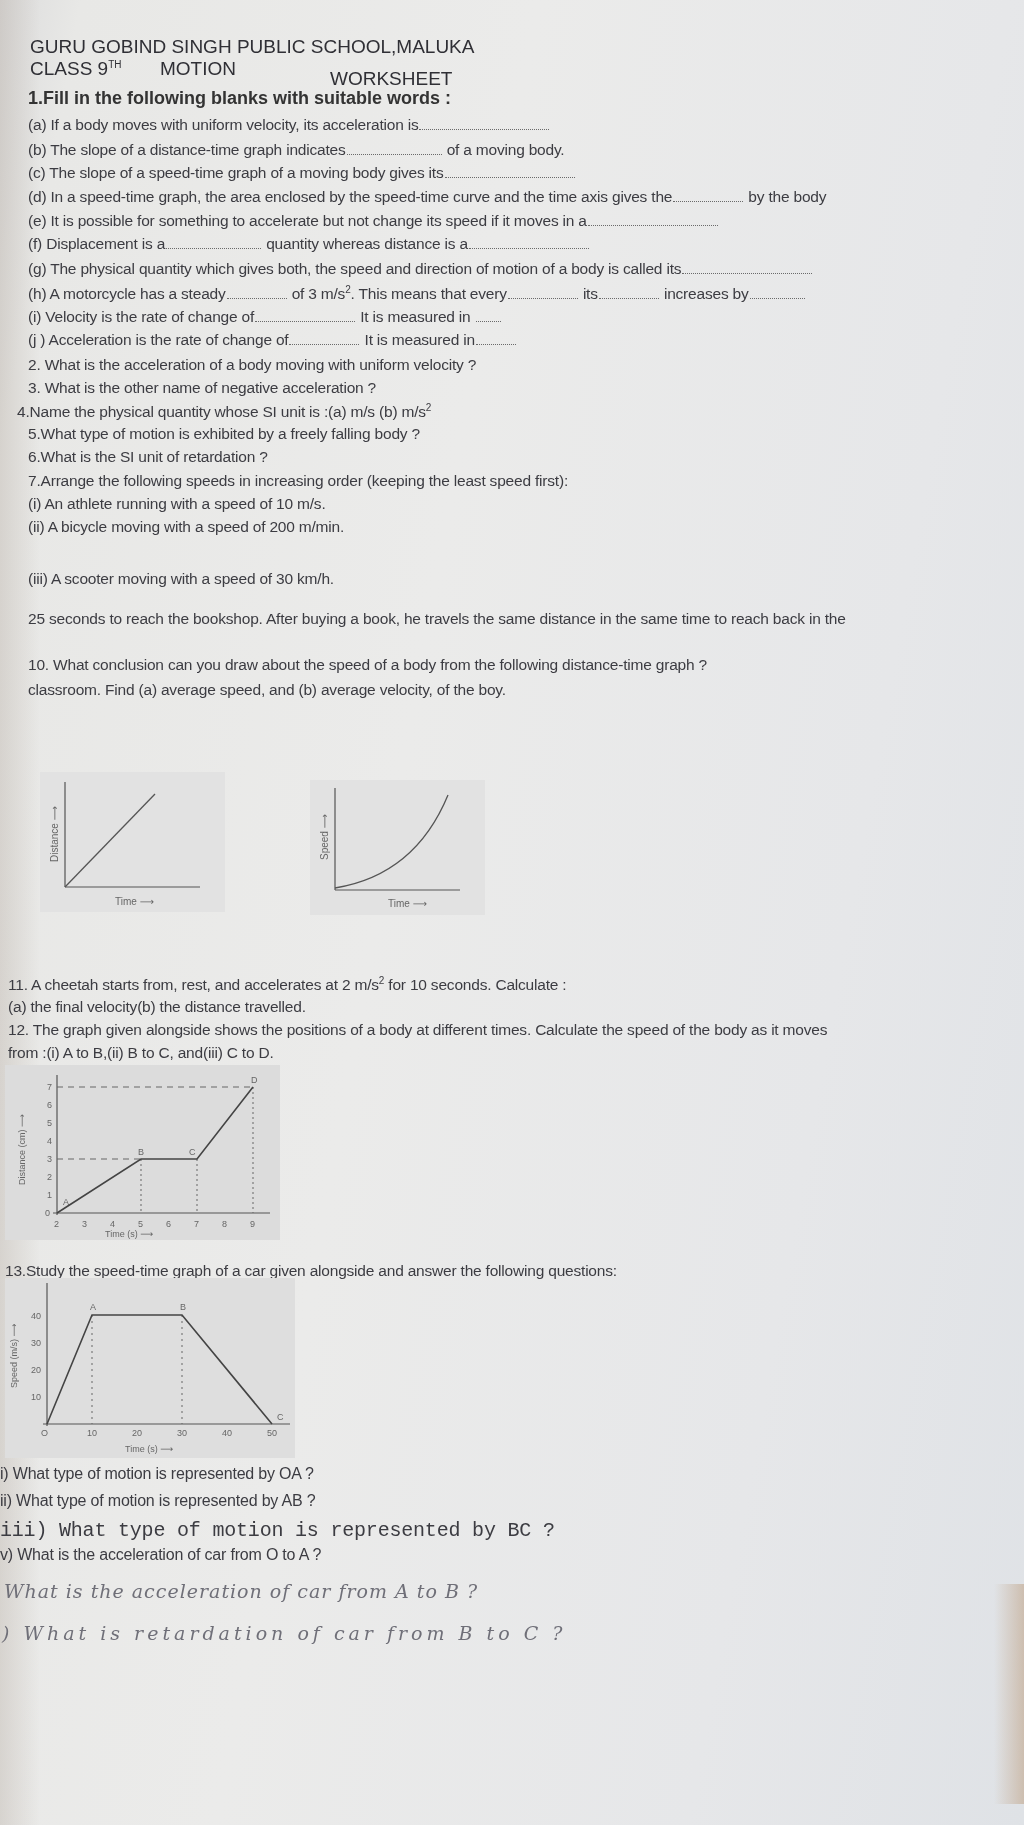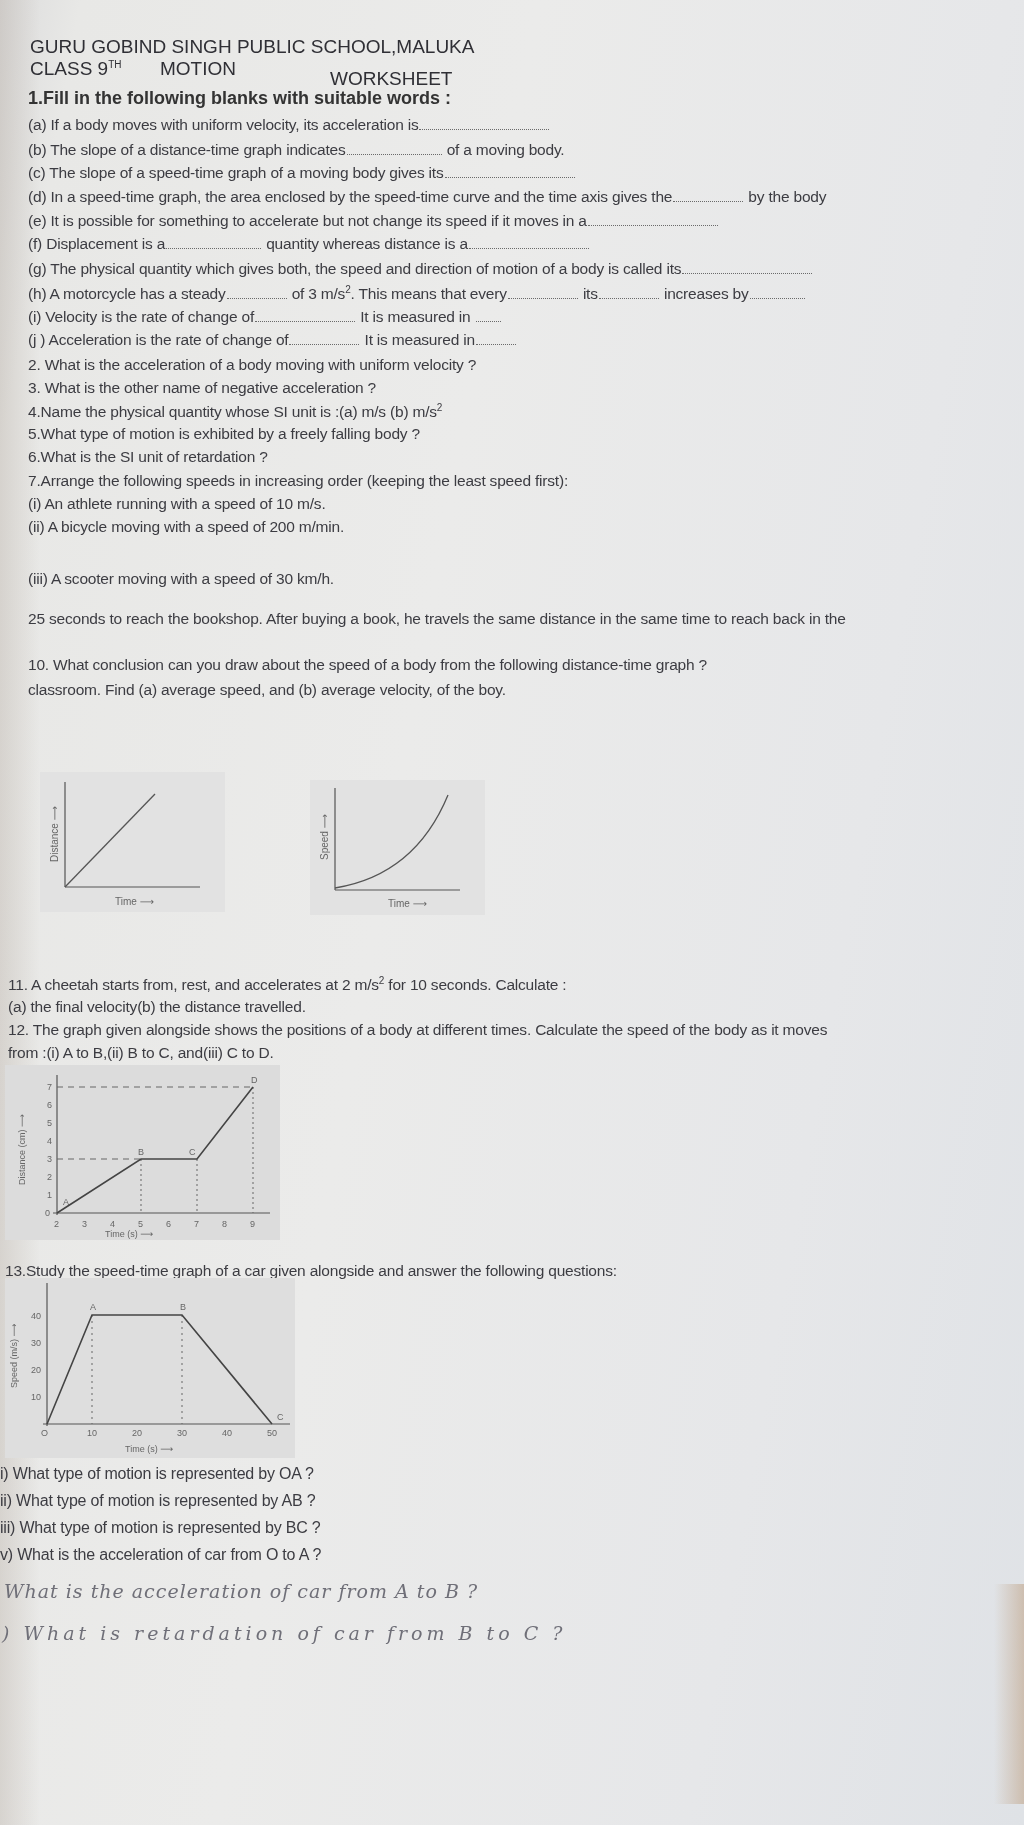--- a/index.html
+++ b/index.html
@@ -62,21 +62,21 @@
   </div>
   <div class="line" style="left:28px;top:308px;">
     <span>(i)</span> <span>Velocity is the rate of change of</span><span class="blank" style="width:100px"></span> <span>It is measured in</span> <span class="blank" style="width:25px"></span>
   </div>
   <div class="line" style="left:28px;top:331px;">
     <span>(j )</span> <span>Acceleration is the rate of change of</span><span class="blank" style="width:70px"></span> <span>It is measured in</span><span class="blank" style="width:40px"></span>
   </div>
 
   <div class="line" style="left:28px;top:356px;">2. What is the acceleration of a body moving with uniform velocity ?</div>
   <div class="line" style="left:28px;top:379px;">3. What is the other name of negative acceleration ?</div>
-  <div class="line" style="left:28px;top:402px;">
+  <div class="line" style="left:17px;top:402px;">
     <span>4.Name the physical quantity whose SI unit is :(a) m/s (b) m/s</span><span class="sup">2</span>
   </div>
   <div class="line" style="left:28px;top:425px;">5.What type of motion is exhibited by a freely falling body ?</div>
   <div class="line" style="left:28px;top:448px;">6.What is the SI unit of retardation ?</div>
   <div class="line" style="left:28px;top:472px;">7.Arrange the following speeds in increasing order (keeping the least speed first):</div>
   <div class="line" style="left:28px;top:495px;">(i) An athlete running with a speed of 10 m/s.</div>
   <div class="line" style="left:28px;top:518px;">(ii) A bicycle moving with a speed of 200 m/min.</div>
   <div class="line" style="left:28px;top:570px;">(iii) A scooter moving with a speed of 30 km/h.</div>
   <div class="line" style="left:28px;top:610px;">25 seconds to reach the bookshop. After buying a book, he travels the same distance in the same time to reach back in the</div>
   <div class="line" style="left:28px;top:633px;margin-top:48px;">classroom. Find (a) average speed, and (b) average velocity, of the boy.</div>
@@ -175,18 +175,18 @@
           <text x="272" y="142">C</text>
       </g>
       <line x1="87" y1="37" x2="87" y2="146" stroke="#666" stroke-dasharray="2,4" stroke-width="1"></line>
       <line x1="177" y1="37" x2="177" y2="146" stroke="#666" stroke-dasharray="2,4" stroke-width="1"></line>
       <polyline points="42,146 87,37 177,37 267,146" fill="none" stroke="#444" stroke-width="1.6"></polyline>
     </svg>
   </div>
 
   <div class="line" style="left:0px;top:1465px;font-size:16px;">i) What type of motion is represented by OA ?</div>
   <div class="line" style="left:0px;top:1492px;font-size:16px;">ii) What type of motion is represented by AB ?</div>
-  <div class="line" style="left:0px;top:1519px;font-size:16px;">iii) What type of motion is represented by BC ?</div>
+  <div class="line" style="left:0px;top:1519px;font-size:20px;font-family:Liberation Mono, monospace;">iii) What type of motion is represented by BC ?</div>
   <div class="line" style="left:0px;top:1546px;font-size:16px;">v) What is the acceleration of car from O to A ?</div>
 
   <div class="hand" style="left:4px;top:1580px;">What is the acceleration of car from A to B ?</div>
   <div class="hand" style="left:2px;top:1622px;letter-spacing:4px;">) What is retardation of car from B to C ?</div>
 </div>
 
 </body></html>

